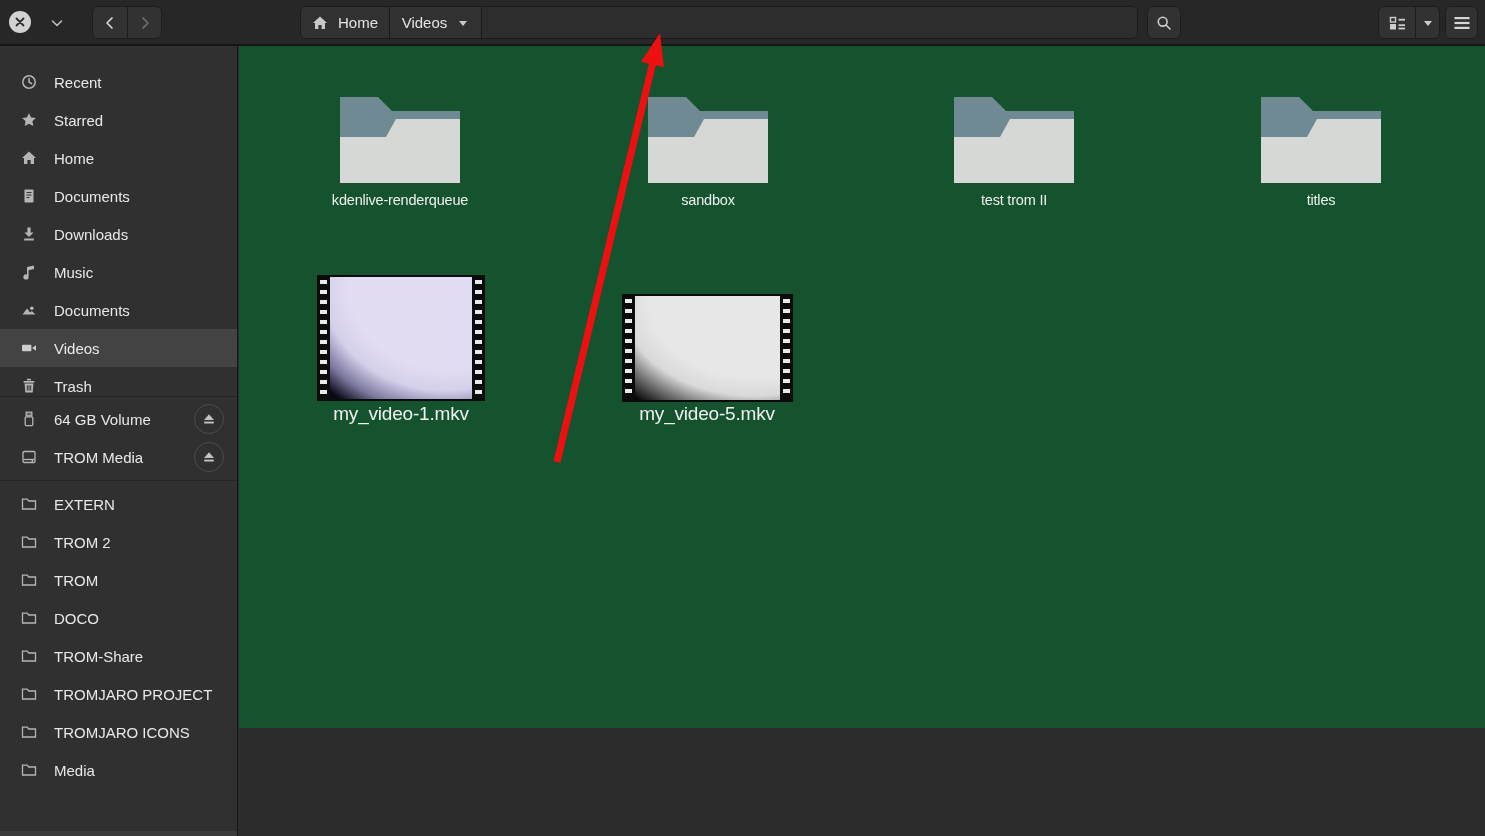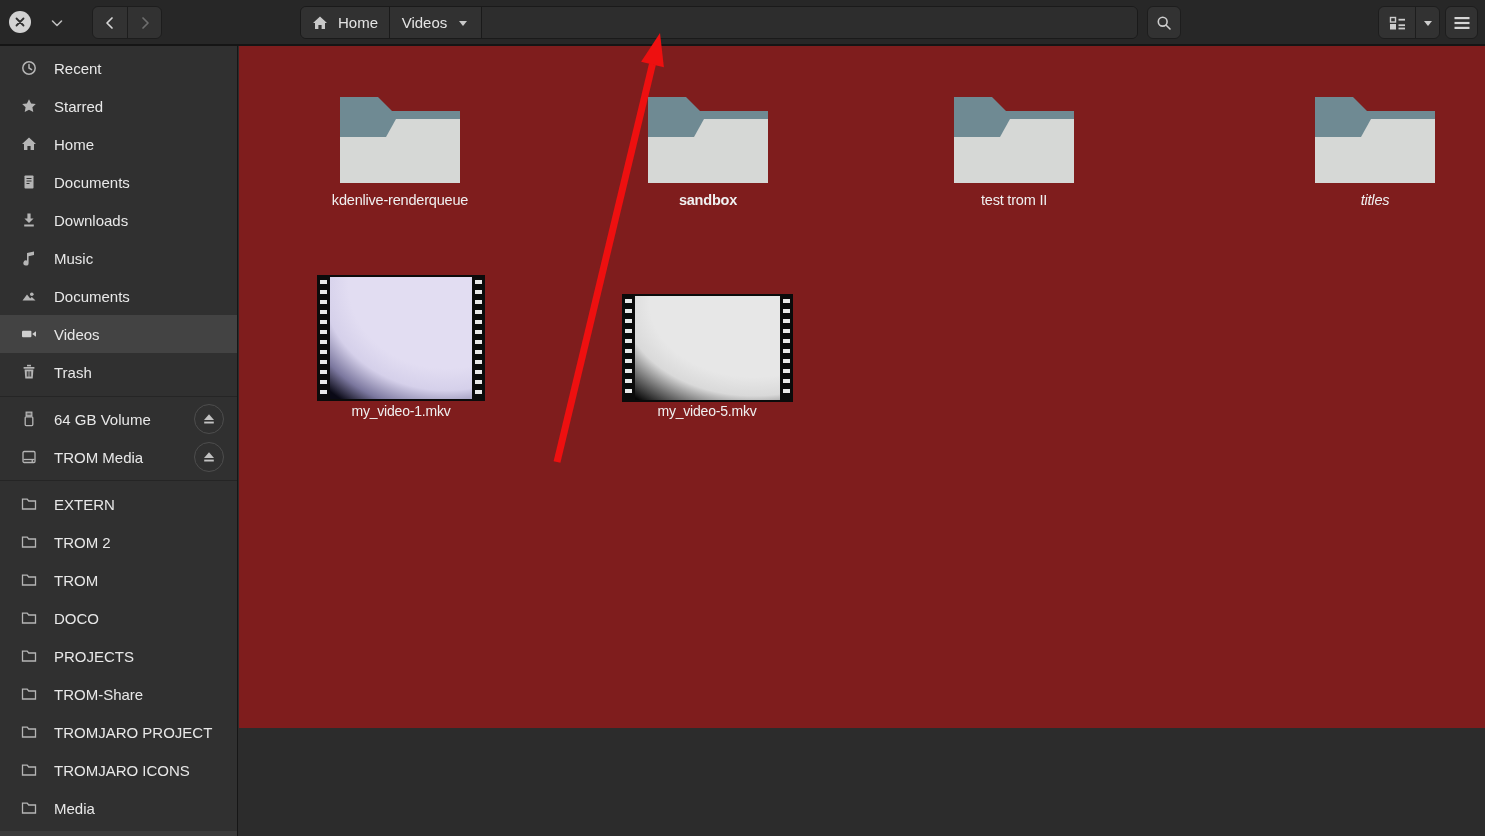--- a/index.html
+++ b/index.html
@@ -52,27 +52,27 @@
     align-items:center; justify-content:center; }
   .side-sep { position:absolute; left:0; width:237px; height:1px; background:#252525; }
   .eject-btn { position:absolute; right:13px; top:4px; width:30px; height:30px;
     border-radius:50%; border:1px solid #4d4d4d; display:flex; align-items:center;
     justify-content:center; cursor:pointer; }
   .side-bottom-strip { position:absolute; left:0; bottom:0; width:237px; height:5px;
     background:#3b3b3b; }
 
   
   .content { position:absolute; left:239px; top:46px; width:1246px; height:682px;
-    background:#7f1d1d; }
+    background:#14532d; }
   .file-item { position:absolute; width:200px; display:flex; flex-direction:column;
     align-items:center; cursor:pointer; }
   .file-label { margin-top:9px; color:#f0f0f0; font-size:14.5px; letter-spacing:-0.2px;
     white-space:nowrap; }
   .video-label { position:absolute; width:260px; text-align:center; color:#f0f0f0;
-    font-size:14px; letter-spacing:-0.2px; cursor:pointer; }
+    font-size:19px; letter-spacing:-0.2px; cursor:pointer; }
 
   .film { position:absolute; display:flex; background:#0b0b0b; padding:2px 0; }
   .sprockets { width:13px;
     background:repeating-linear-gradient(to bottom, #0b0b0b 0 3px, #e9e9e9 3px 7px, #0b0b0b 7px 10px);
     background-clip:content-box; padding:2px 3px; }
   .thumb { flex:1; }
   .thumb-lavender { background:radial-gradient(150% 150% at 82% 6%,
       #e2ddf2 46%, #d5d0ea 58%, #7b779e 70%, #0a0916 80%); }
   .thumb-gray { background:radial-gradient(150% 150% at 82% 6%,
       #e7e7e7 48%, #d9d9d9 60%, #6e6e6e 71%, #070707 82%); }
@@ -154,21 +154,21 @@
     <svg width="16" height="14" viewBox="0 0 16 14">
       <rect x="0.5" y="1" width="15" height="2.2" fill="#d6d6d6"></rect>
       <rect x="0.5" y="5.9" width="15" height="2.2" fill="#d6d6d6"></rect>
       <rect x="0.5" y="10.8" width="15" height="2.2" fill="#d6d6d6"></rect>
     </svg>
   </div>
 </div>
 
 <div class="sidebar">
 
-  <div class="side-group" style="top:3px;">
+  <div class="side-group" style="top:17px;">
 
     <div class="side-row">
       <span class="sicon">
         <svg width="16" height="16" viewBox="0 0 16 16">
             <circle cx="8" cy="8" r="6.2" stroke="#b5b5b5" stroke-width="1.5" fill="none"></circle>
             <path d="M8 4.6 V8 L10.6 9.6" stroke="#b5b5b5" stroke-width="1.5" fill="none" stroke-linecap="round"></path>
           </svg>
       </span>
       <span>Recent</span>
     </div>
@@ -325,28 +325,20 @@
           </svg>
       </span>
       <span>DOCO</span>
     </div>
     <div class="side-row">
       <span class="sicon">
         <svg width="16" height="16" viewBox="0 0 16 16">
             <path d="M1.5 3.2 H6.2 L7.7 5 H14.5 V13 H1.5 Z" fill="none" stroke="#b5b5b5" stroke-width="1.3"></path>
           </svg>
       </span>
-      <span>PROJECTS</span>
-    </div>
-    <div class="side-row">
-      <span class="sicon">
-        <svg width="16" height="16" viewBox="0 0 16 16">
-            <path d="M1.5 3.2 H6.2 L7.7 5 H14.5 V13 H1.5 Z" fill="none" stroke="#b5b5b5" stroke-width="1.3"></path>
-          </svg>
-      </span>
       <span>TROM-Share</span>
     </div>
     <div class="side-row">
       <span class="sicon">
         <svg width="16" height="16" viewBox="0 0 16 16">
             <path d="M1.5 3.2 H6.2 L7.7 5 H14.5 V13 H1.5 Z" fill="none" stroke="#b5b5b5" stroke-width="1.3"></path>
           </svg>
       </span>
       <span>TROMJARO PROJECT</span>
     </div>
@@ -375,39 +367,39 @@
 
   <div class="file-item" style="left:61px; top:51px;">
     <svg width="120" height="86" viewBox="0 0 120 86">
       <rect x="0" y="14" width="120" height="72" fill="#d6d8d6"></rect>
       <rect x="0" y="14" width="120" height="8" fill="#6f8a93"></rect>
       <path d="M0 0 L38 0 L52 14 L56 22 L46 40 L0 40 Z" fill="#6f8a93"></path>
     </svg>
     <div class="file-label">kdenlive-renderqueue</div>
   </div>
 
-  <div class="file-item" style="left:369px; top:51px;font-weight:bold;">
+  <div class="file-item" style="left:369px; top:51px;">
     <svg width="120" height="86" viewBox="0 0 120 86">
       <rect x="0" y="14" width="120" height="72" fill="#d6d8d6"></rect>
       <rect x="0" y="14" width="120" height="8" fill="#6f8a93"></rect>
       <path d="M0 0 L38 0 L52 14 L56 22 L46 40 L0 40 Z" fill="#6f8a93"></path>
     </svg>
     <div class="file-label">sandbox</div>
   </div>
 
   <div class="file-item" style="left:675px; top:51px;">
     <svg width="120" height="86" viewBox="0 0 120 86">
       <rect x="0" y="14" width="120" height="72" fill="#d6d8d6"></rect>
       <rect x="0" y="14" width="120" height="8" fill="#6f8a93"></rect>
       <path d="M0 0 L38 0 L52 14 L56 22 L46 40 L0 40 Z" fill="#6f8a93"></path>
     </svg>
     <div class="file-label">test trom II</div>
   </div>
 
-  <div class="file-item" style="left:1036px; top:51px;font-style:italic;">
+  <div class="file-item" style="left:982px; top:51px;">
     <svg width="120" height="86" viewBox="0 0 120 86">
       <rect x="0" y="14" width="120" height="72" fill="#d6d8d6"></rect>
       <rect x="0" y="14" width="120" height="8" fill="#6f8a93"></rect>
       <path d="M0 0 L38 0 L52 14 L56 22 L46 40 L0 40 Z" fill="#6f8a93"></path>
     </svg>
     <div class="file-label">titles</div>
   </div>
 
   <div class="film" style="left:78px; top:229px; width:168px; height:126px;">
     <div class="sprockets"></div>

